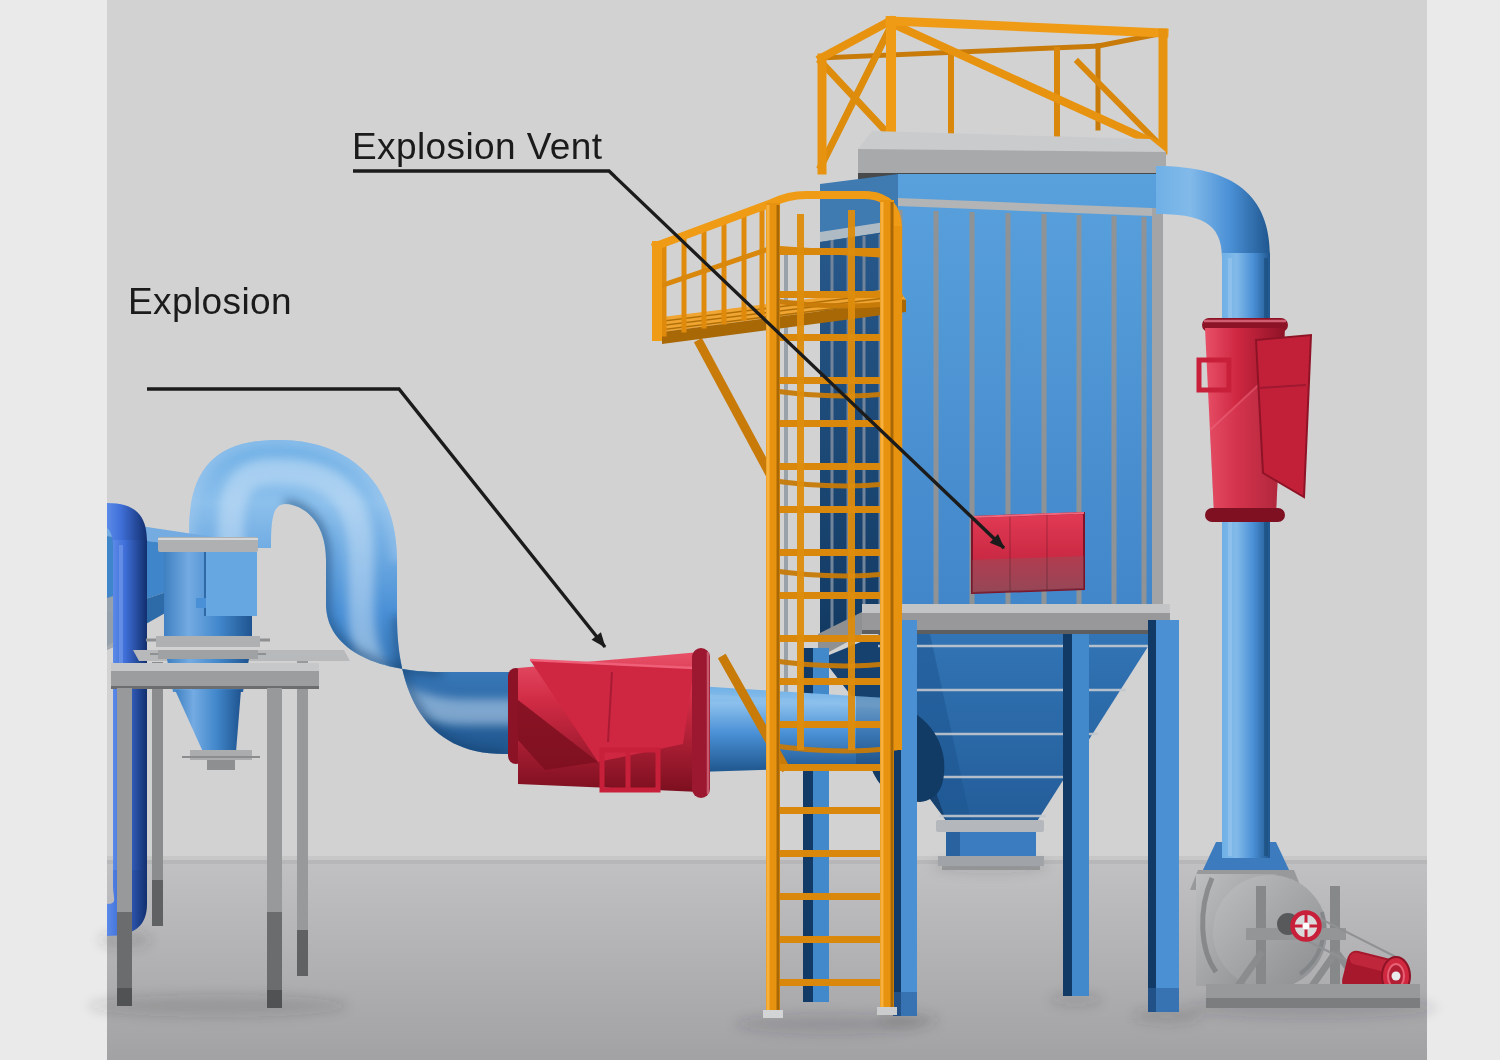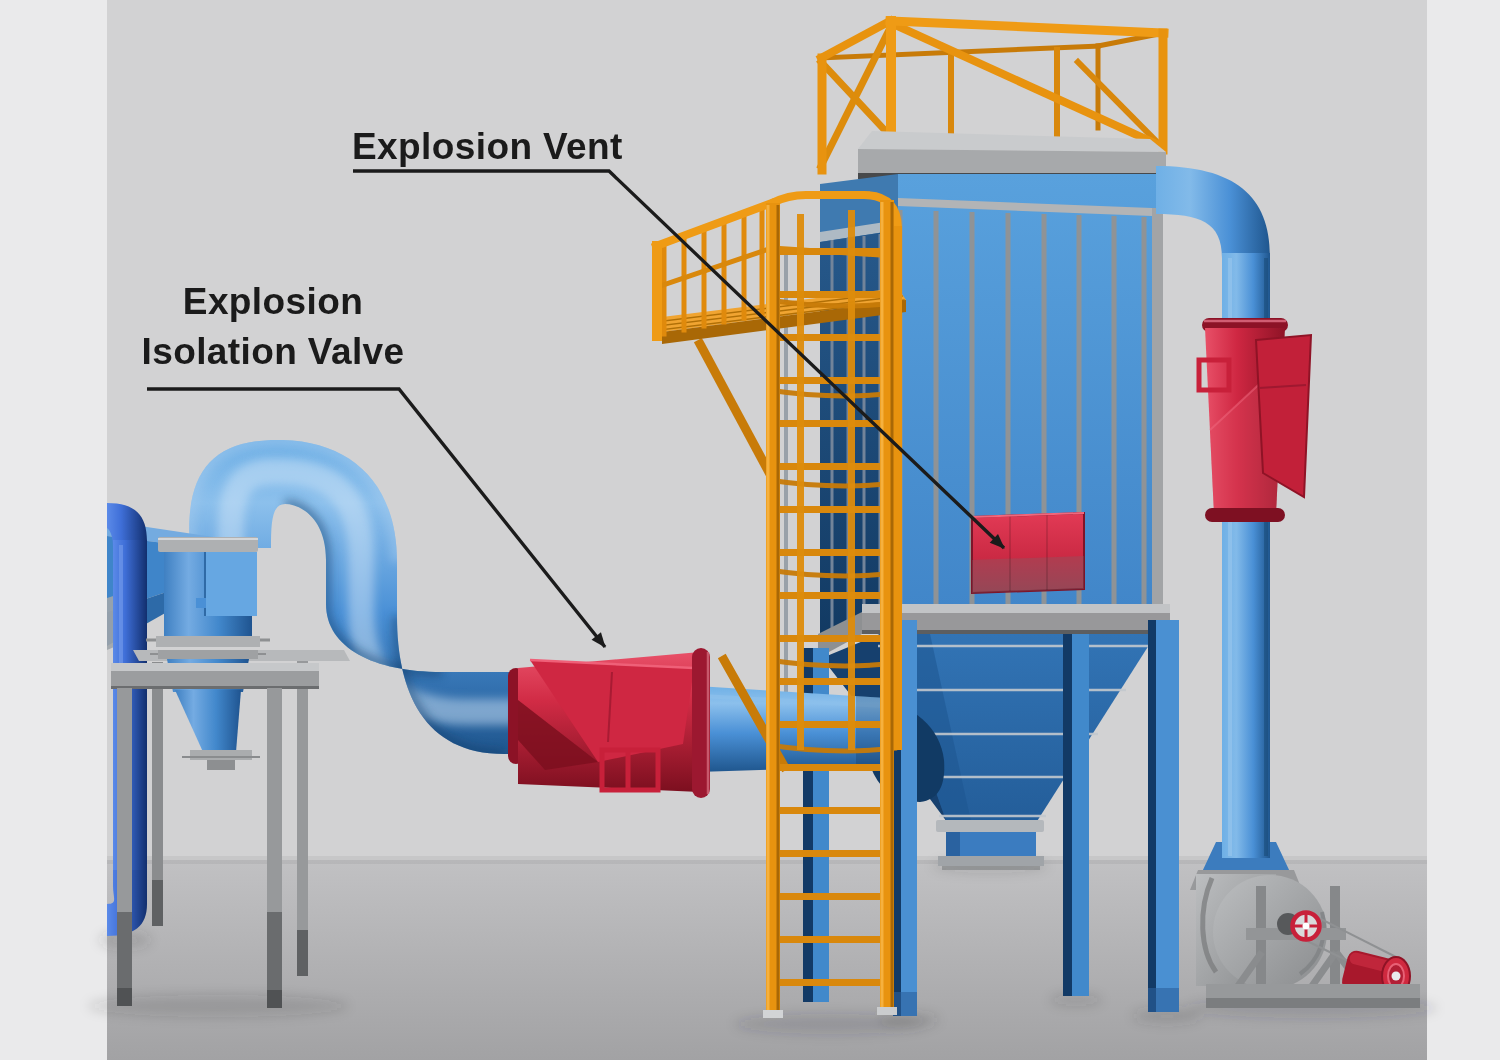--- a/index.html
+++ b/index.html
@@ -4,22 +4,22 @@
 <style>
   html,body{margin:0;padding:0;background:#eaeaeb;}
   #stage{
     position:relative;width:1500px;height:1060px;overflow:hidden;
     background:var(--margin,#eaeaeb);
     font-family:"Liberation Sans","DejaVu Sans",sans-serif;
   }
   #scene{position:absolute;inset:0;}
   .label{
     position:absolute;color:var(--ink,#1b1b1b);
-    font-size:37px;font-weight:700;letter-spacing:.4px;
-    text-align:center;line-height:50px;white-space:nowrap;
+    font-size:37px;font-weight:400;letter-spacing:.4px;
+    text-align:left;line-height:50px;white-space:nowrap;
   }
   #label-vent{left:352px;top:122px;width:260px;}
   #label-iso{left:128px;top:277px;width:290px;}
   .leader{fill:none;stroke:var(--ink,#1b1b1b);stroke-width:3.4px;}
   .ao{fill:#36363a;}
 </style>
 </head>
 <body>
 
 <div id="stage">
@@ -422,16 +422,15 @@
     <polyline class="leader" points="353,171 609,171 1004,548" marker-end="url(#arrow)"></polyline>
     <polyline class="leader" points="147,389 399,389 605,647" marker-end="url(#arrow)"></polyline>
   </g>
 </svg>
 
 <div class="label" id="label-vent">
   <span>Explosion Vent</span>
 </div>
 <div class="label" id="label-iso">
   <div>Explosion</div>
-  <div>Isolation Valve</div>
 </div>
 
 </div>
 
 </body></html>

